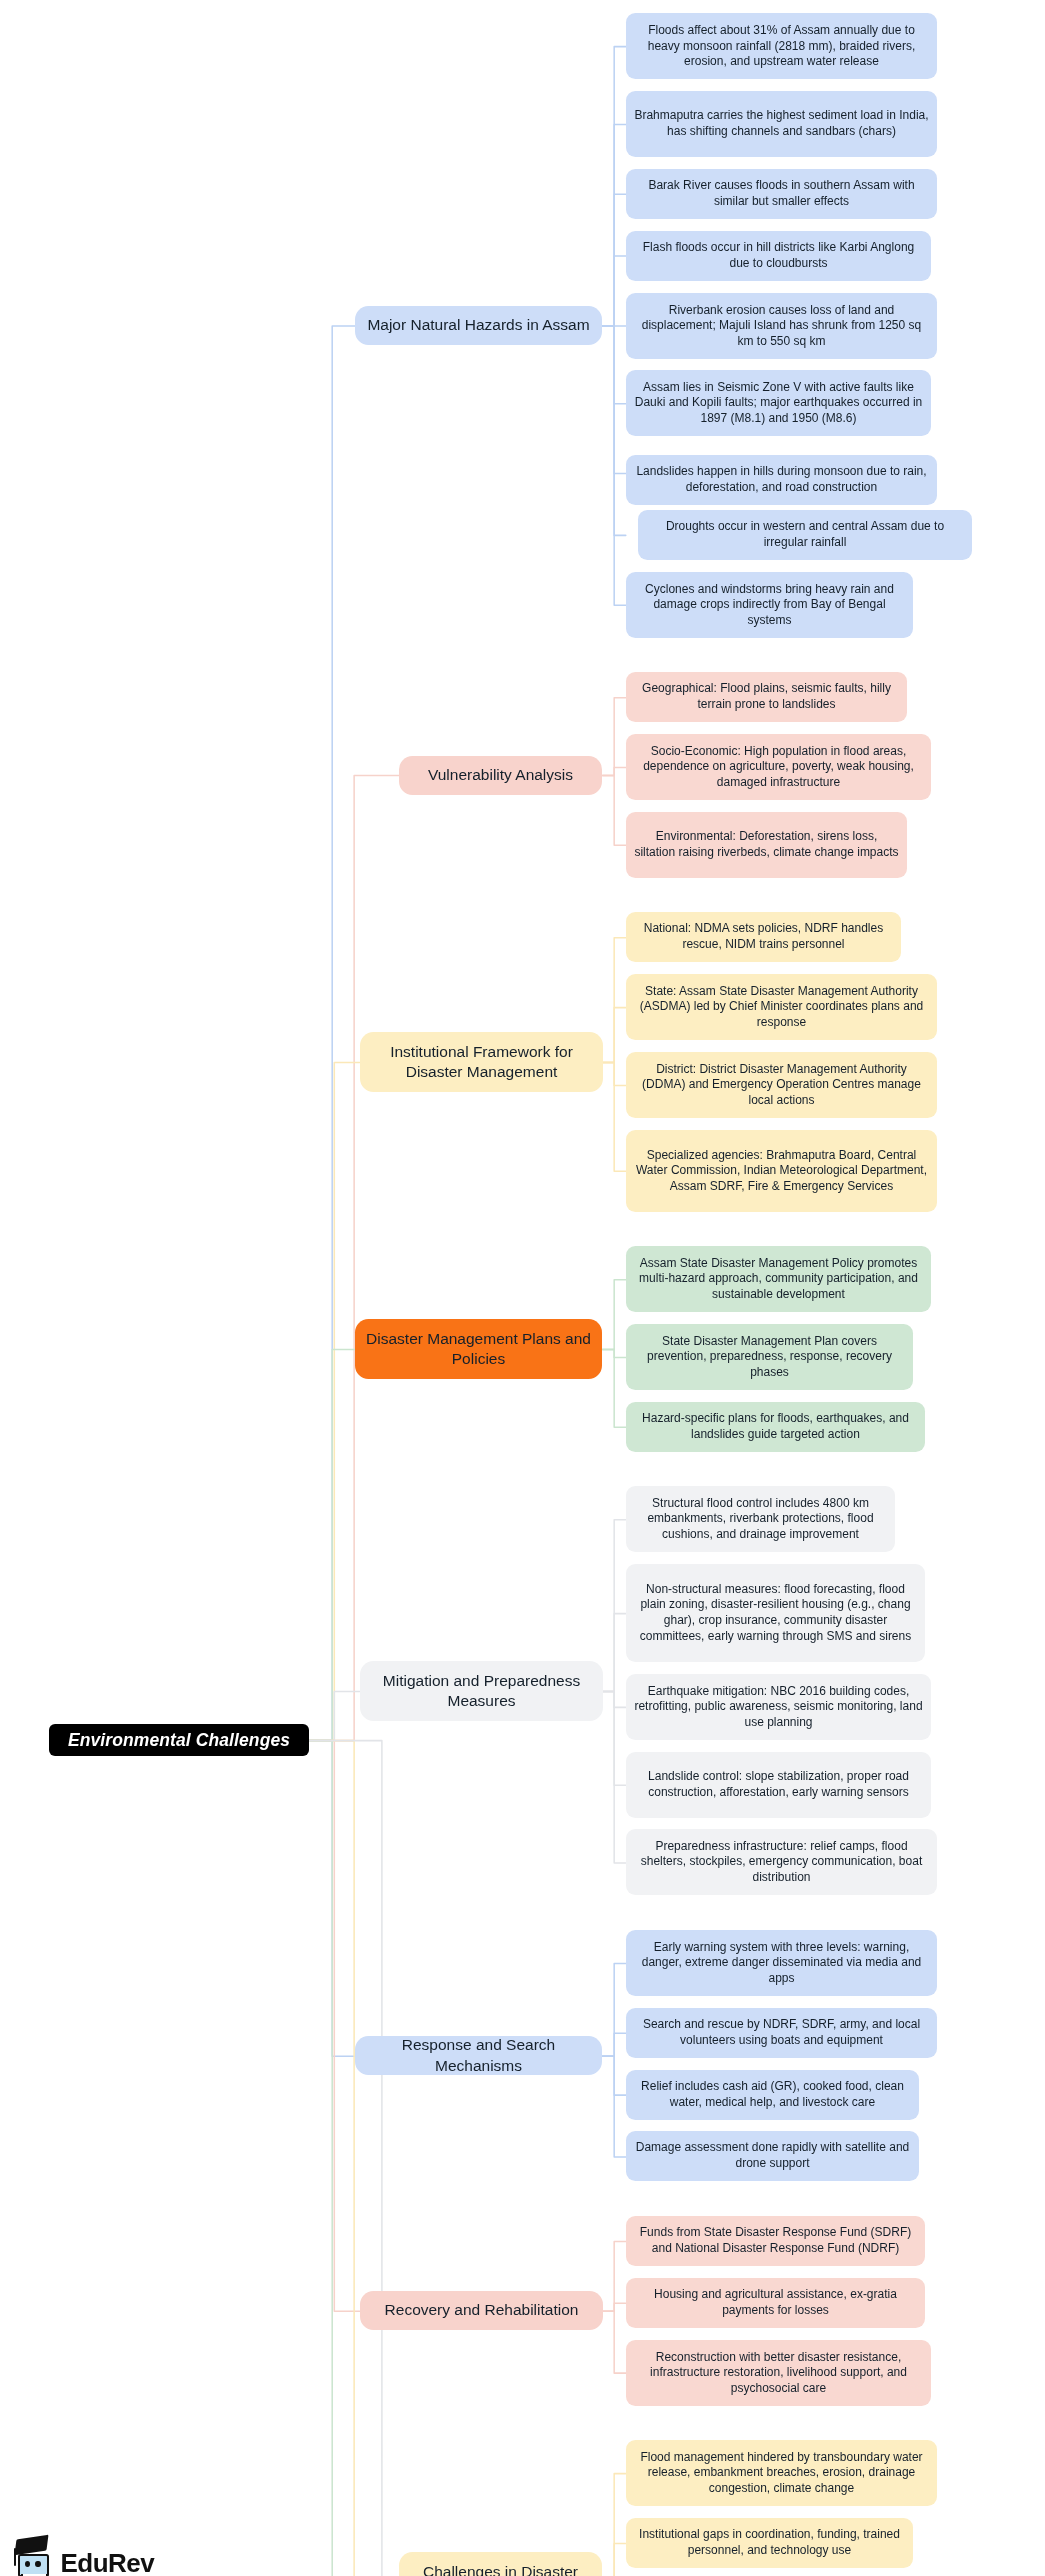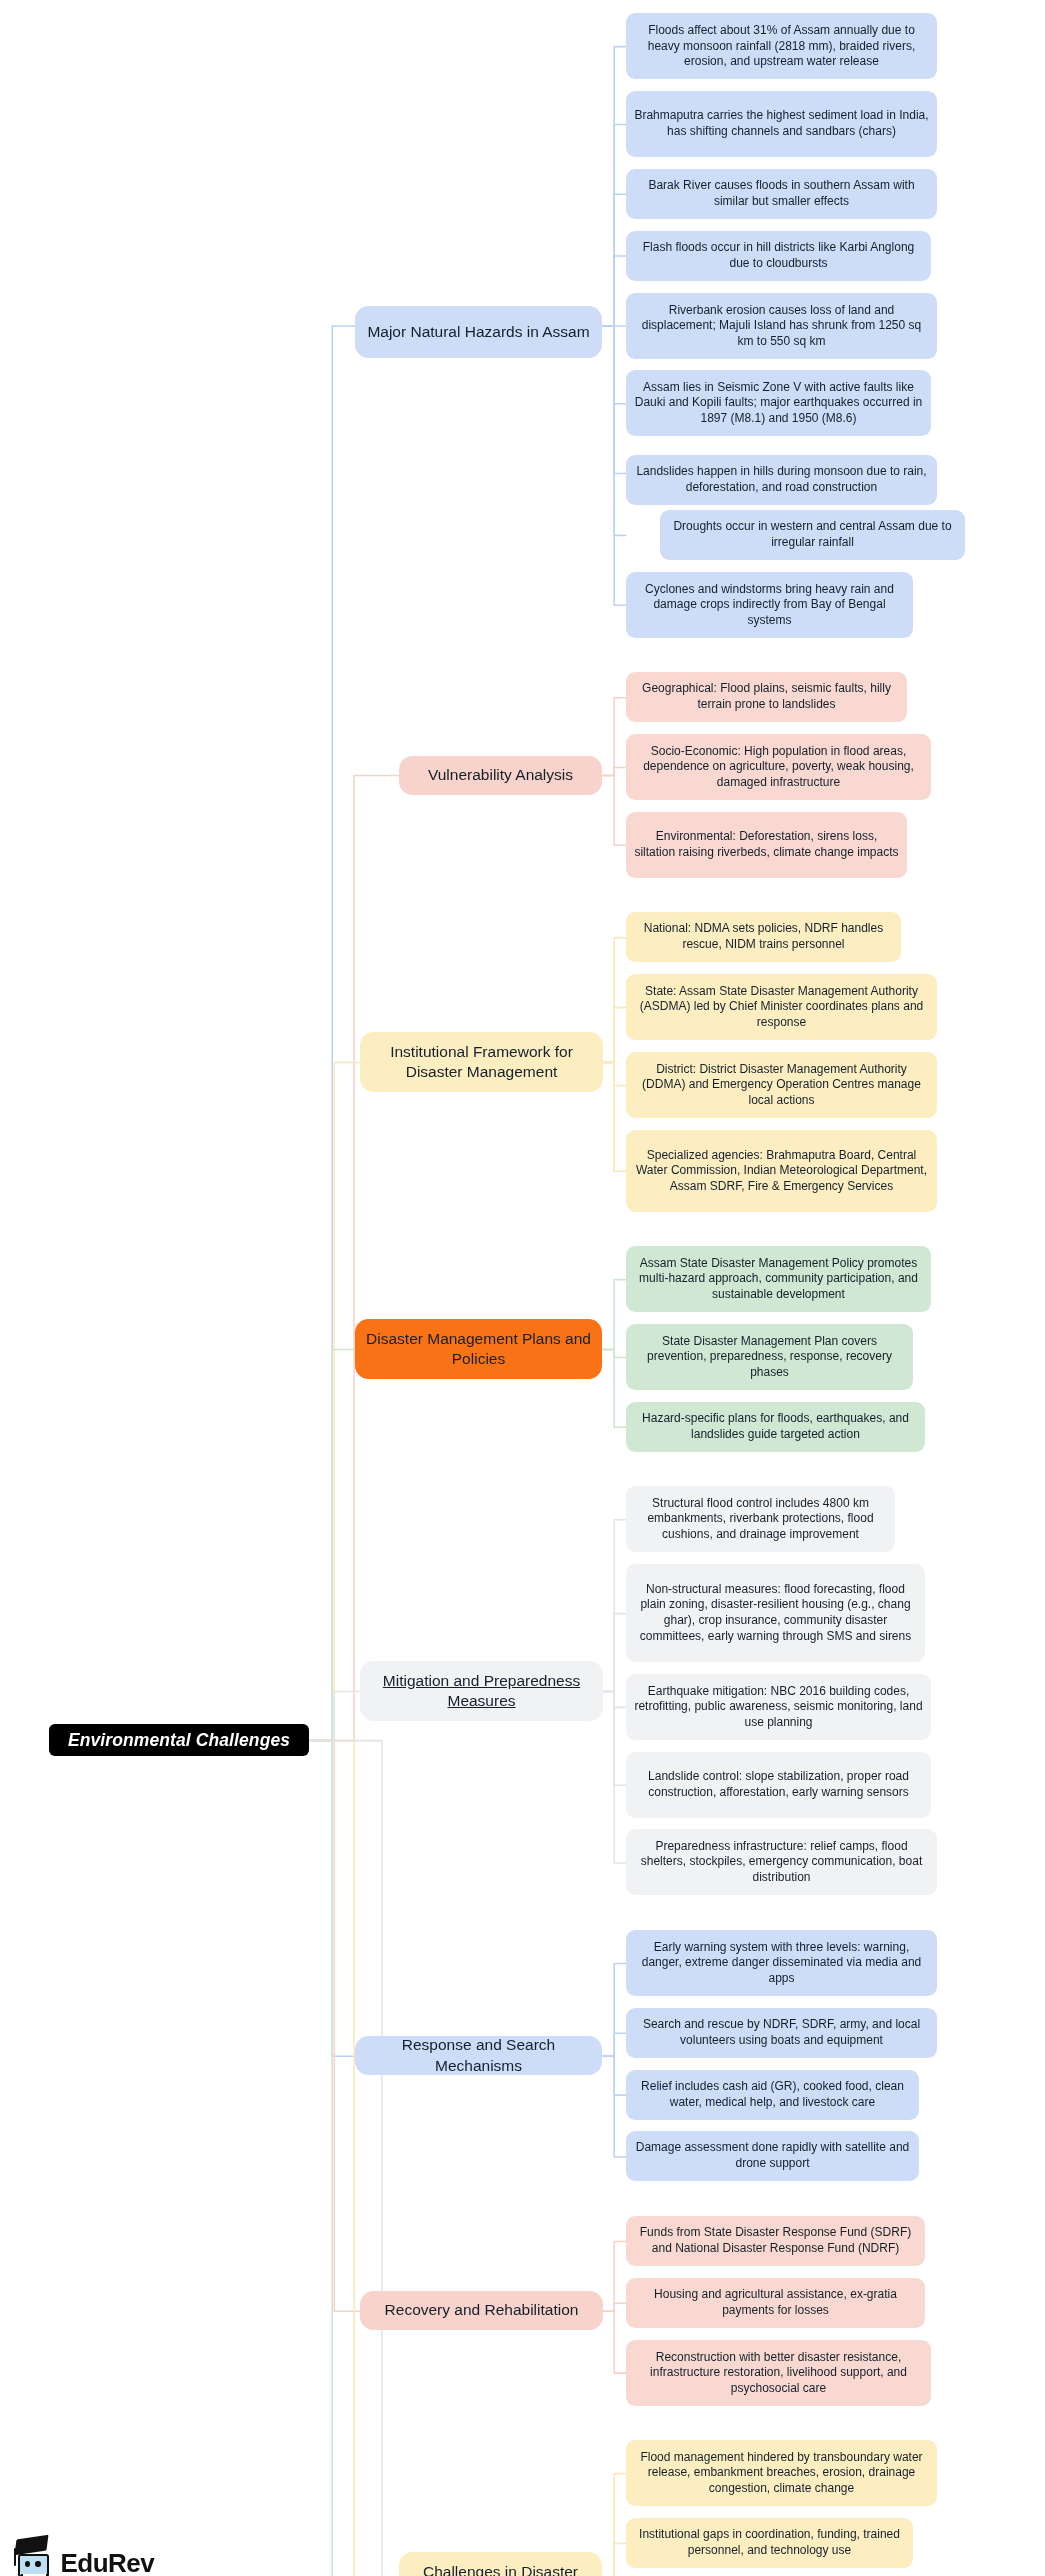--- a/index.html
+++ b/index.html
@@ -72,21 +72,21 @@
   .c-blue   { background: #cdddf8; }
   .c-red    { background: #f9d8d1; }
   .c-yellow { background: #fdeec2; }
   .c-green  { background: #cfe7d3; }
   .c-gray   { background: #f1f2f4; }
 
   .l1.c-blue   { background: #cdddf8; }
   .l1.c-red    { background: #f8d3cc; }
   .l1.c-yellow { background: #fdeec2; }
   .l1.c-green  { background: #f97316; }
-  .l1.c-gray   { background: #f1f2f4; text-decoration: underline; }
+  .l1.c-gray   { background: #f1f2f4; }
 
   
   #logo {
     position: absolute;
     left: 11.3px;
     top: 2532px;
     width: 139px;
     height: 62px;
     display: flex;
     align-items: center;
@@ -213,23 +213,23 @@
   <div class="node root" id="root-node" style="left: 49px; top: 1724px; width: 260px; height: 32px;">Environmental Challenges</div>
 
   <div id="nodes-layer">
       <div class="node l2 c-blue" style="left: 626px; top: 13.4px; width: 311px; height: 66px;">Floods affect about 31% of Assam annually due to heavy monsoon rainfall (2818 mm), braided rivers, erosion, and upstream water release</div>
       <div class="node l2 c-blue" style="left: 626px; top: 91px; width: 311px; height: 66px;">Brahmaputra carries the highest sediment load in India, has shifting channels and sandbars (chars)</div>
       <div class="node l2 c-blue" style="left: 626px; top: 169px; width: 311px; height: 50px;">Barak River causes floods in southern Assam with similar but smaller effects</div>
       <div class="node l2 c-blue" style="left: 626px; top: 231px; width: 305px; height: 50px;">Flash floods occur in hill districts like Karbi Anglong due to cloudbursts</div>
       <div class="node l2 c-blue" style="left: 626px; top: 293px; width: 311px; height: 66px;">Riverbank erosion causes loss of land and displacement; Majuli Island has shrunk from 1250 sq km to 550 sq km</div>
       <div class="node l2 c-blue" style="left: 626px; top: 370px; width: 305px; height: 66px;">Assam lies in Seismic Zone V with active faults like Dauki and Kopili faults; major earthquakes occurred in 1897 (M8.1) and 1950 (M8.6)</div>
       <div class="node l2 c-blue" style="left: 626px; top: 448px; width: 311px; height: 50px; margin-top: 7px;">Landslides happen in hills during monsoon due to rain, deforestation, and road construction</div>
-      <div class="node l2 c-blue" style="left: 660px; top: 510px; width: 305px; height: 50px;">Droughts occur in western and central Assam due to irregular rainfall</div>
+      <div class="node l2 c-blue" style="left: 638px; top: 510px; width: 334px; height: 50px;">Droughts occur in western and central Assam due to irregular rainfall</div>
       <div class="node l2 c-blue" style="left: 626px; top: 572px; width: 287px; height: 66px;">Cyclones and windstorms bring heavy rain and damage crops indirectly from Bay of Bengal systems</div>
-      <div class="node l1 c-blue" style="left: 355px; top: 306px; width: 247px; height: 52px;">Major Natural Hazards in Assam</div>
+      <div class="node l1 c-blue" style="left: 355px; top: 306px; width: 247px; height: 39px;">Major Natural Hazards in Assam</div>
       <div class="node l2 c-red" style="left: 626px; top: 672px; width: 281px; height: 50px;">Geographical: Flood plains, seismic faults, hilly terrain prone to landslides</div>
       <div class="node l2 c-red" style="left: 626px; top: 734px; width: 305px; height: 66px;">Socio-Economic: High population in flood areas, dependence on agriculture, poverty, weak housing, damaged infrastructure</div>
       <div class="node l2 c-red" style="left: 626px; top: 812px; width: 281px; height: 66px;">Environmental: Deforestation, sirens loss, siltation raising riverbeds, climate change impacts</div>
       <div class="node l1 c-red" style="left: 399px; top: 756px; width: 203px; height: 39px;">Vulnerability Analysis</div>
       <div class="node l2 c-yellow" style="left: 626px; top: 912px; width: 275px; height: 50px;">National: NDMA sets policies, NDRF handles rescue, NIDM trains personnel</div>
       <div class="node l2 c-yellow" style="left: 626px; top: 974px; width: 311px; height: 66px;">State: Assam State Disaster Management Authority (ASDMA) led by Chief Minister coordinates plans and response</div>
       <div class="node l2 c-yellow" style="left: 626px; top: 1052px; width: 311px; height: 66px;">District: District Disaster Management Authority (DDMA) and Emergency Operation Centres manage local actions</div>
       <div class="node l2 c-yellow" style="left: 626px; top: 1130px; width: 311px; height: 82px;">Specialized agencies: Brahmaputra Board, Central Water Commission, Indian Meteorological Department, Assam SDRF, Fire &amp; Emergency Services</div>
       <div class="node l1 c-yellow" style="left: 360px; top: 1032px; width: 243px; height: 60px;">Institutional Framework for Disaster Management</div>
       <div class="node l2 c-green" style="left: 626px; top: 1246px; width: 305px; height: 66px;">Assam State Disaster Management Policy promotes multi-hazard approach, community participation, and sustainable development</div>

